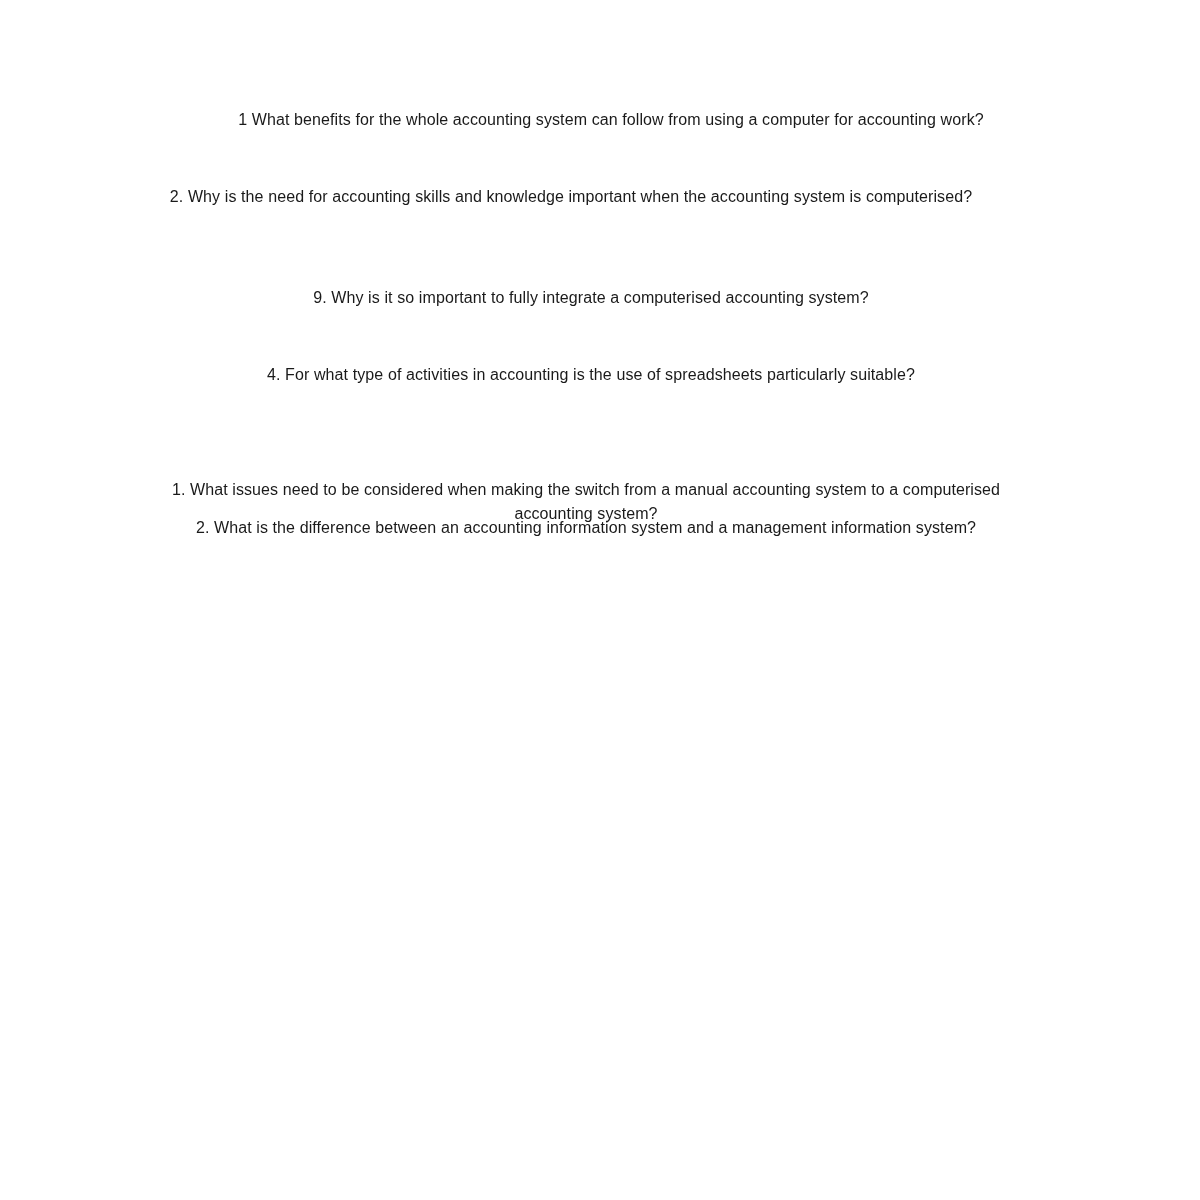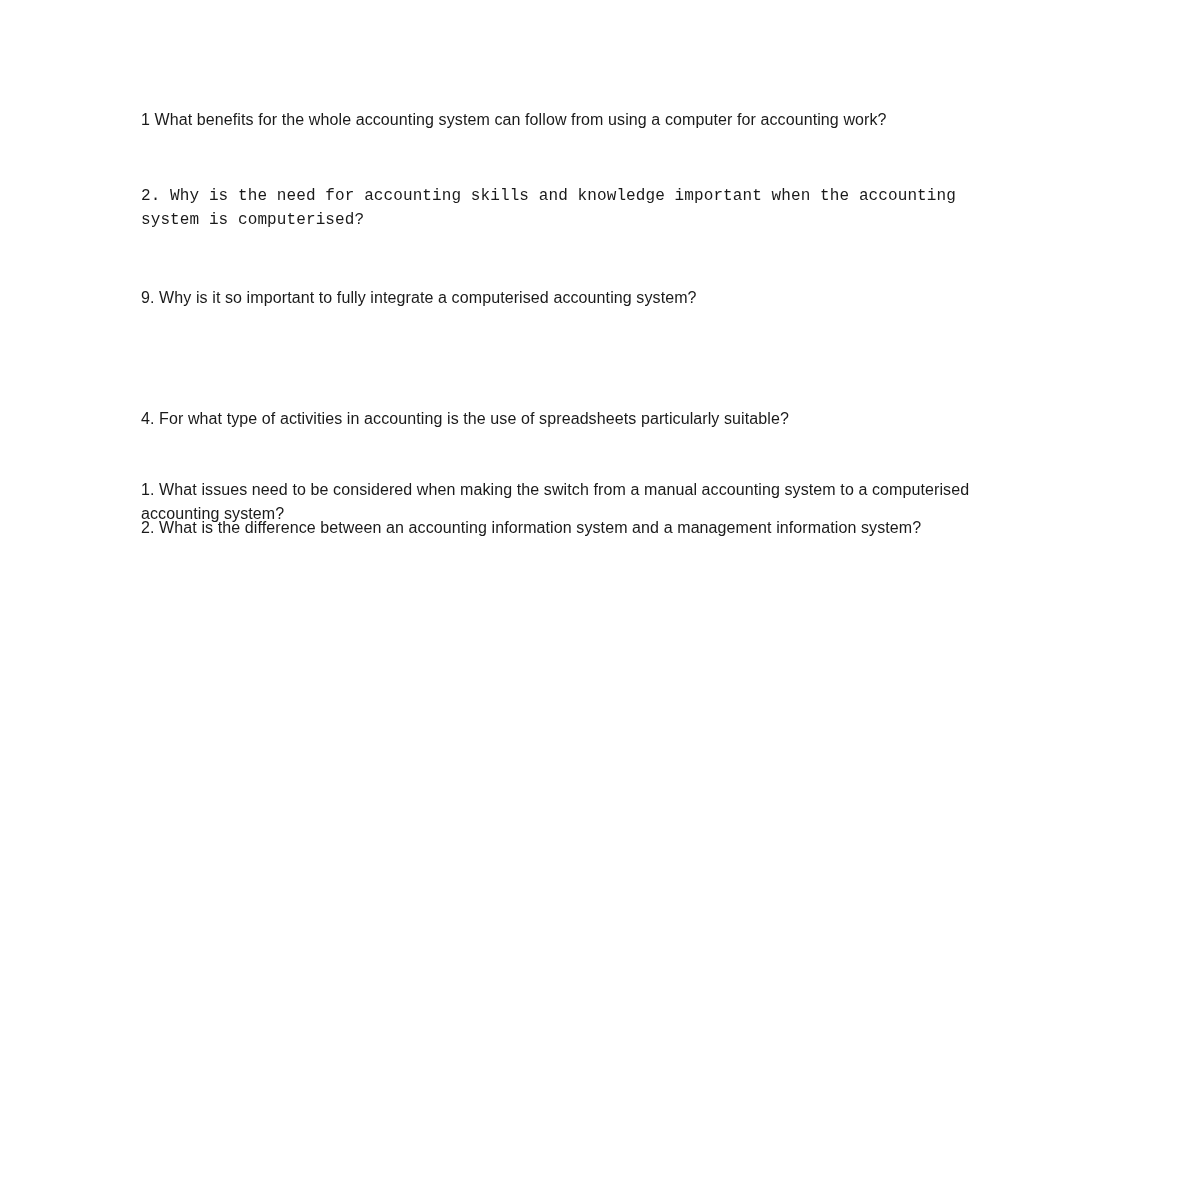--- a/index.html
+++ b/index.html
@@ -15,35 +15,36 @@
       font-family: "Liberation Sans", "DejaVu Sans", sans-serif;
       color: #1a1a1a;
     }
     .page {
       position: absolute;
       left: 0;
       top: 0;
       width: 1092px;
       height: 1200px;
       background: #ffffff;
+      text-align: center;
     }
     .q {
       position: absolute;
       left: 141px;
       width: 900px;
       font-size: 16px;
       line-height: 23.5px;
       letter-spacing: 0.1px;
       margin: 0;
       white-space: normal;
     }
     #q1 { top: 108px; width: 940px; }
-    #q2 { top: 185px; width: 860px; font-family: Liberation Mono, monospace; }
+    #q2 { top: 185px; width: 860px; }
     #q3 { top: 286px; }
-    #q4 { top: 363px; margin-top: 44px; }
+    #q4 { top: 363px; }
     #q5 { top: 478px; width: 890px; }
     #q6 { top: 516px; width: 890px; }
   </style>
 </head>
 <body>
 
 <div class="page">
   <div>
     <p id="q1" class="q">1 What benefits for the whole accounting system can follow from using a computer for accounting work?</p>
     <p id="q2" class="q">2. Why is the need for accounting skills and knowledge important when the accounting system is computerised?</p>

